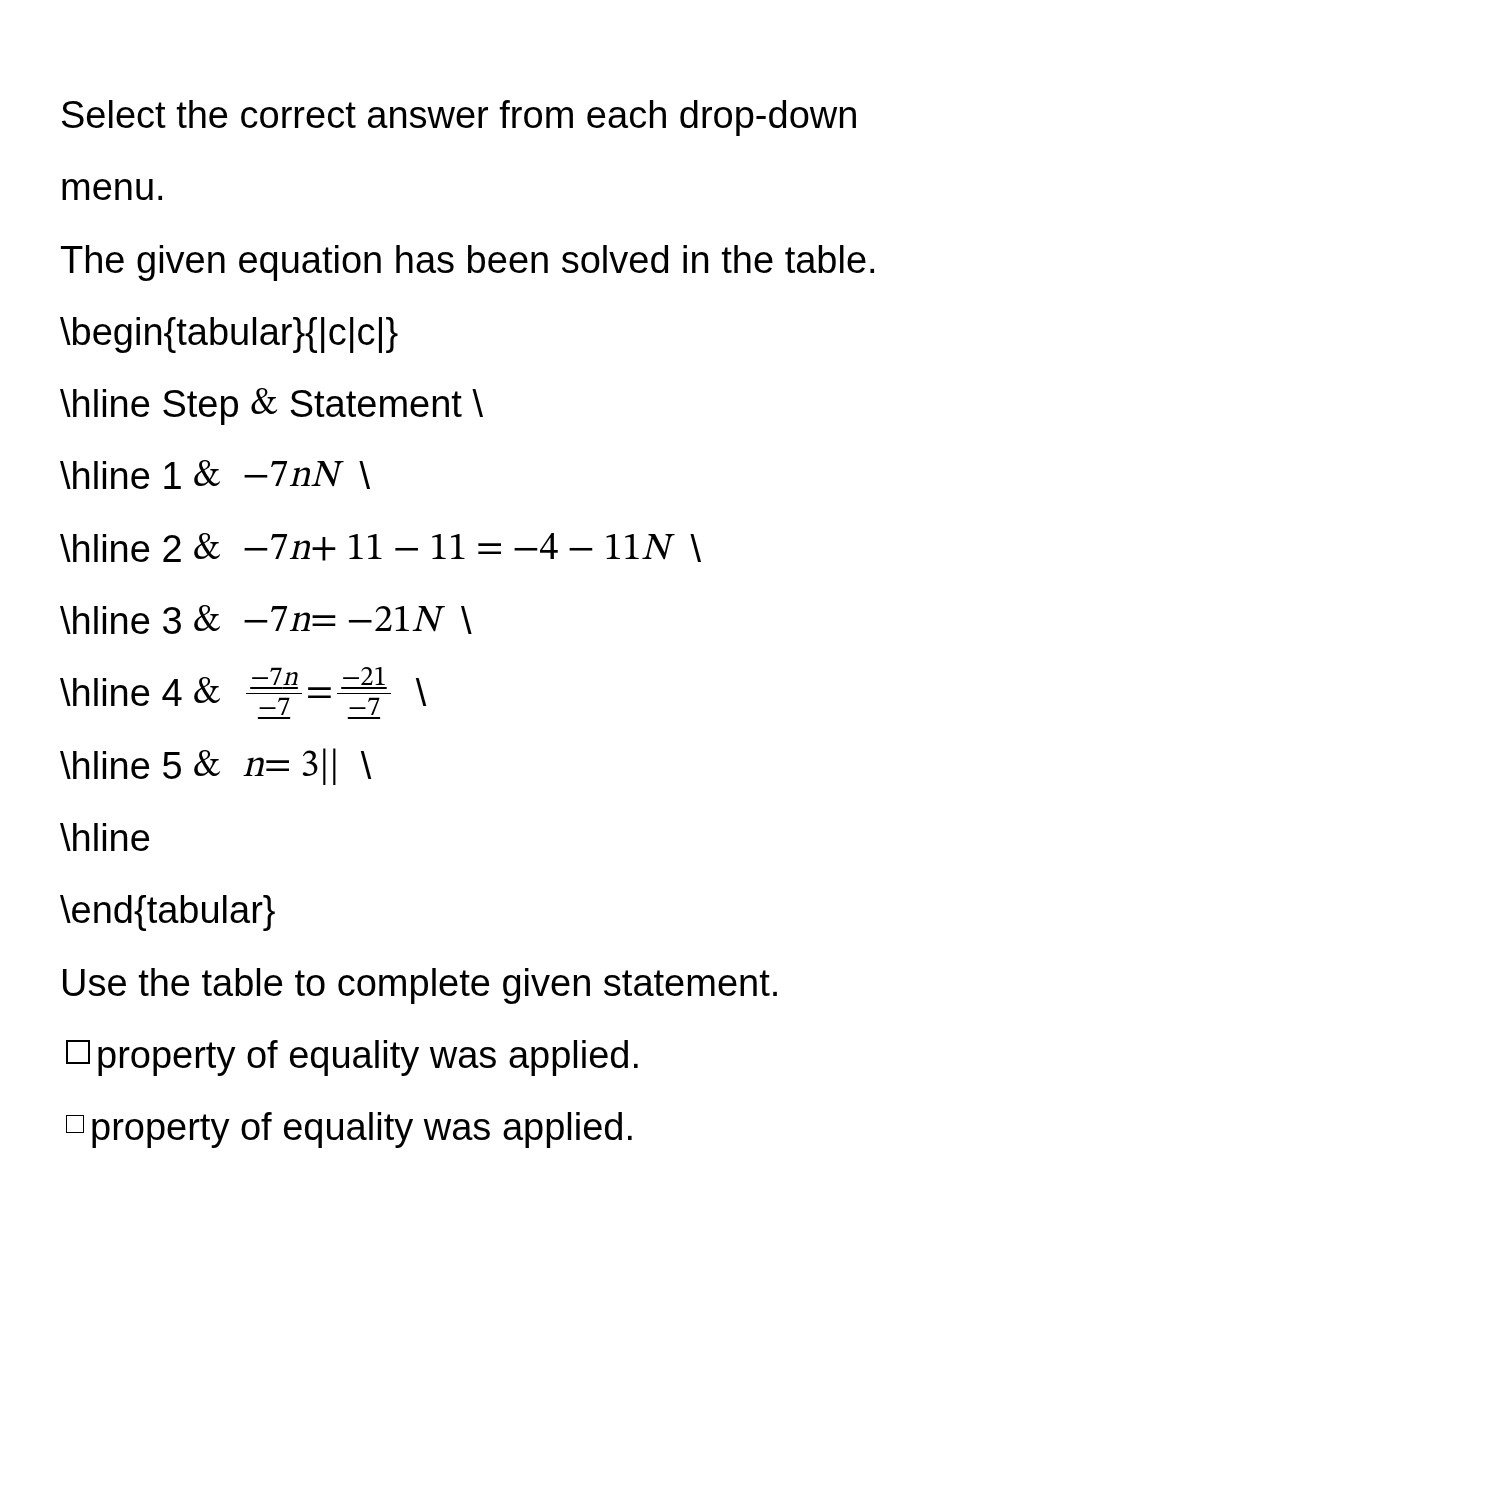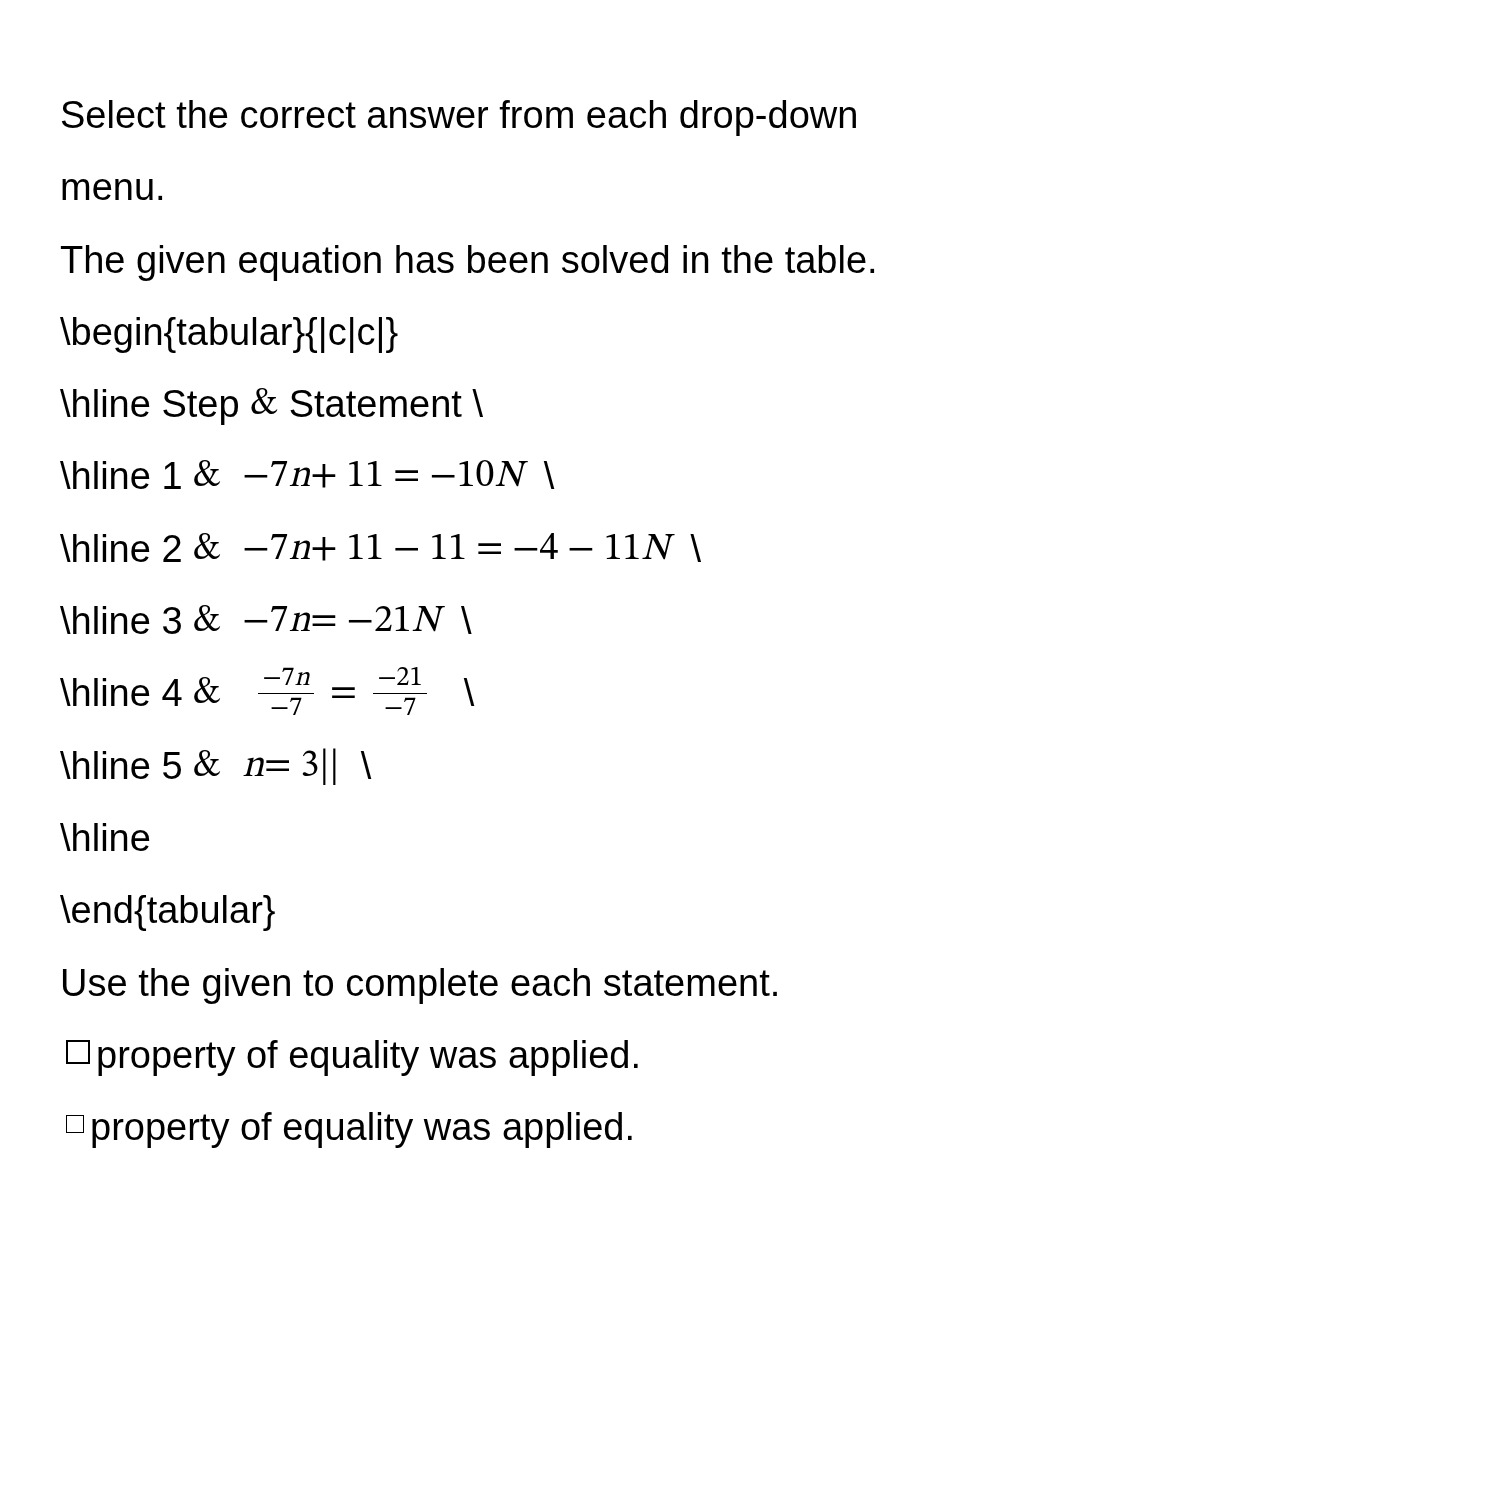--- a/index.html
+++ b/index.html
@@ -26,22 +26,23 @@
       font-family: "Cambria Math", "STIX Two Math", "Latin Modern Math", Georgia, serif;
       font-style: italic;
     }
     .fraction {
       display: inline-flex;
       flex-direction: column;
       vertical-align: middle;
       text-align: center;
       font-size: 0.7em;
       line-height: 1.1;
-      margin: 0 16px;
+      margin: 0 4px;
       font-family: "Cambria Math", "STIX Two Math", "Latin Modern Math", Georgia, serif;
+      text-decoration: underline;
     }
     .fraction .num {
       border-bottom: 1.5px solid #000;
       padding: 0 4px;
     }
     .fraction .den {
       padding: 0 4px;
     }
     .dropdown-box {
       display: inline-block;
@@ -90,21 +91,20 @@
 
 <div class="line row-flex">
   <span>\hline</span>
     <span>&nbsp;</span>
   <span>1</span>
     <span>&nbsp;</span>
   <span class="amp">&amp;</span>
     <span>&nbsp;&nbsp;</span>
   <span class="math">−7</span>
     <span class="math-italic">n</span>
-    <span class="math"> + 11 = −10</span>
     <span class="math-italic">N</span>
   <span>&nbsp;&nbsp;</span>
   <span>\</span>
 </div>
 
 <div class="line row-flex">
   <span>\hline</span>
     <span>&nbsp;</span>
   <span>2</span>
     <span>&nbsp;</span>
@@ -162,21 +162,21 @@
     <span>&nbsp;&nbsp;</span>
   <span class="math-italic">n</span>
     <span class="math"> = 3||</span>
   <span>&nbsp;&nbsp;</span>
   <span>\</span>
 </div>
 
 <div class="line">\hline</div>
 <div class="line">\end{tabular}</div>
 
-<div class="line">Use the given to complete each statement.</div>
+<div class="line">Use the table to complete given statement.</div>
 
 <div class="line row-flex">
   <span class="dropdown-box"></span>
   <span> property of equality was applied.</span>
 </div>
 
 <div class="line row-flex">
   <span class="dropdown-box small"></span>
   <span> property of equality was applied.</span>
 </div>

